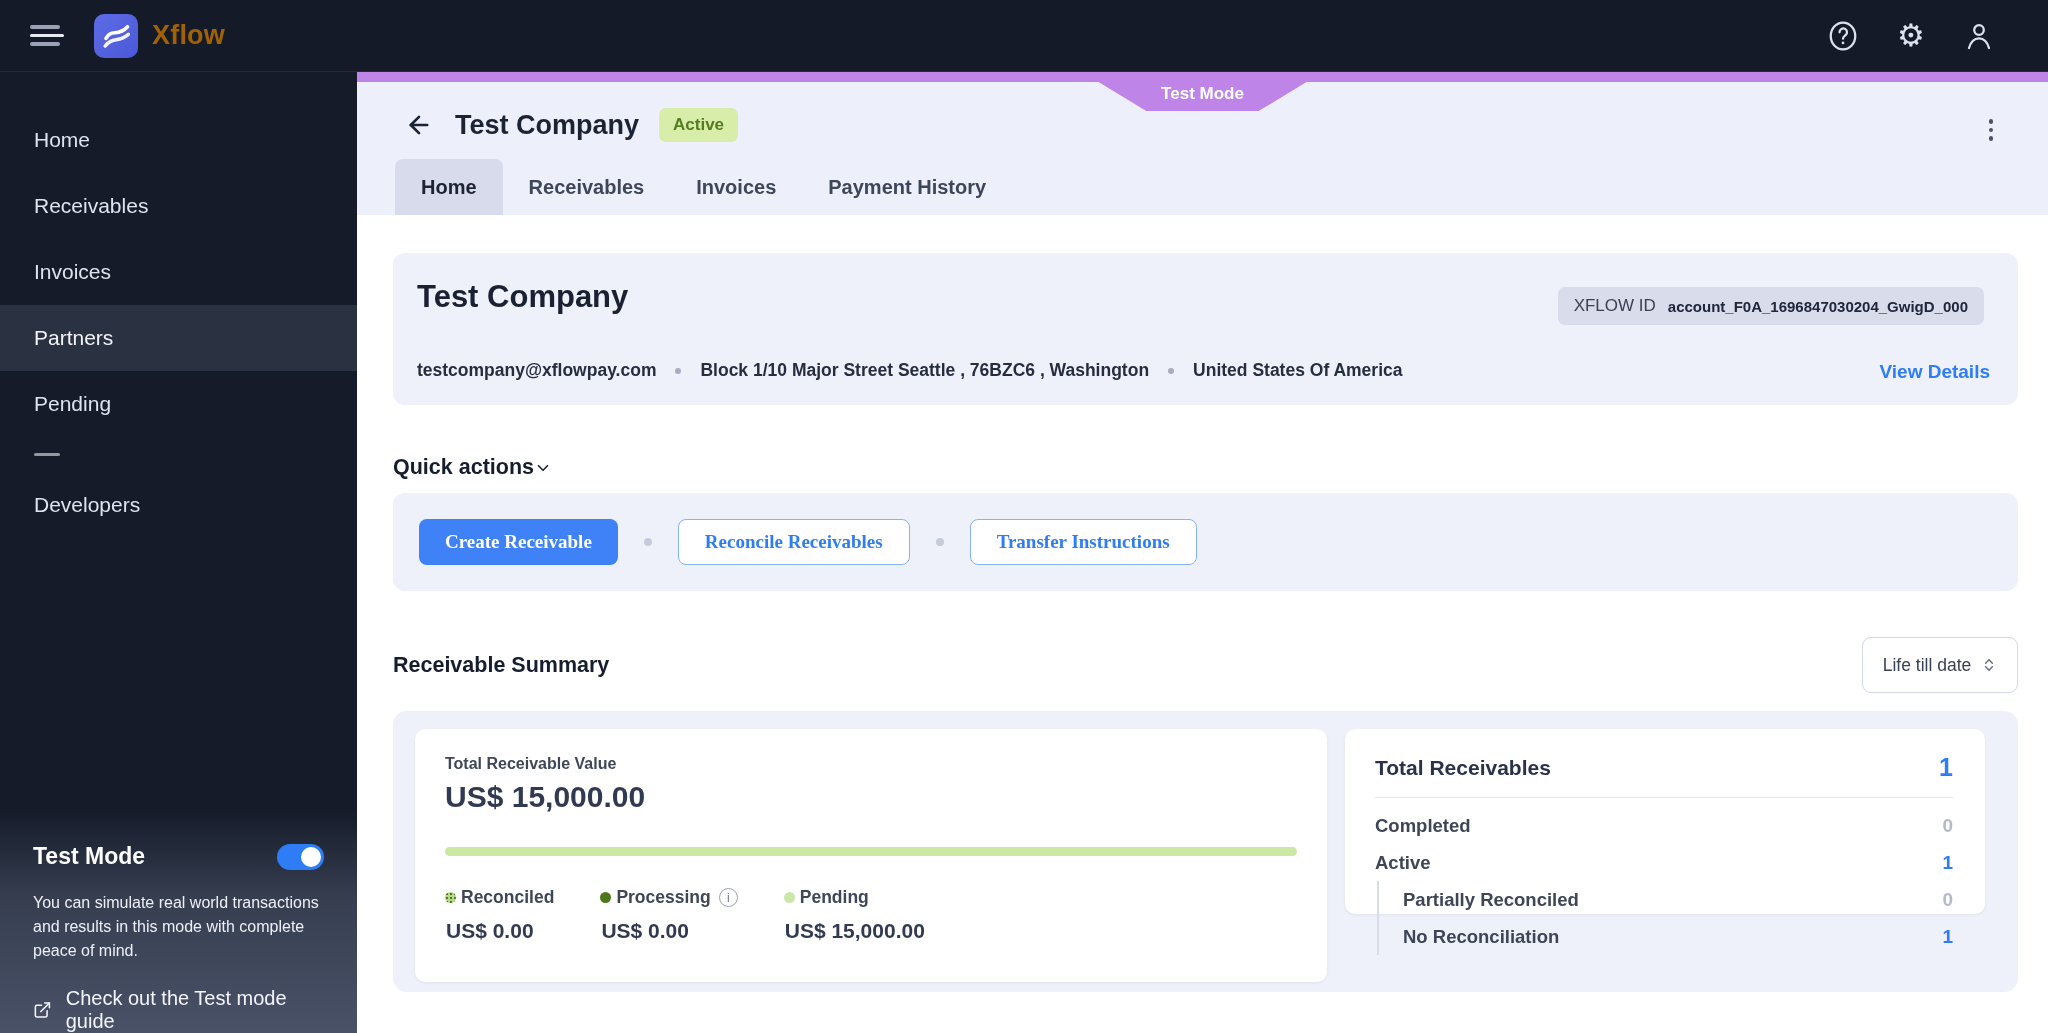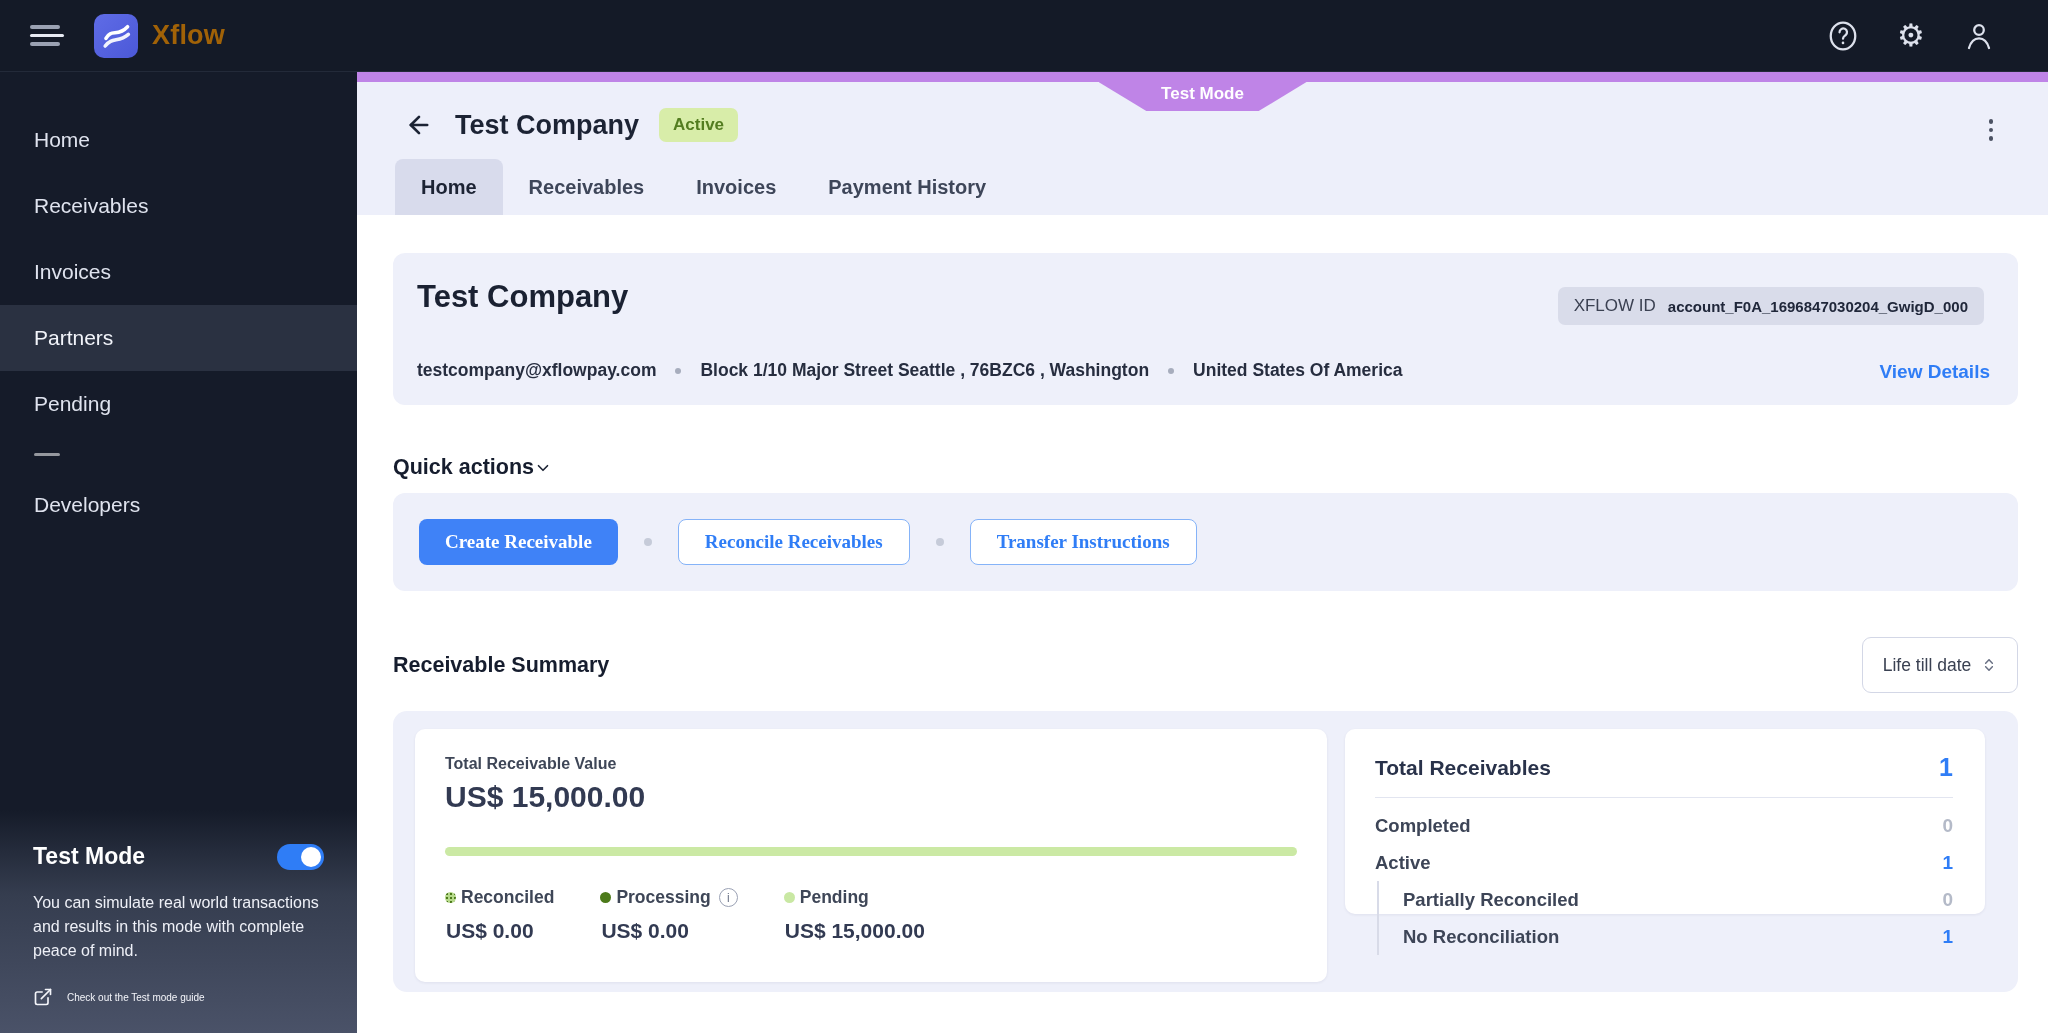--- a/index.html
+++ b/index.html
@@ -39,21 +39,21 @@
                 background:linear-gradient(180deg, rgba(21,27,41,0) 0%, #353d4f 38%, #4a5268 100%);
                 padding:33px 33px 0 33px; }
   .tp-head { display:flex; align-items:center; justify-content:space-between; }
   .tp-title { color:#ffffff; font-size:23px; font-weight:600; }
   .toggle { width:47px; height:26px; border-radius:14px; background:#2f7df6;
             position:relative; cursor:pointer; }
   .toggle .knob { position:absolute; right:3px; top:3px; width:20px; height:20px;
                   border-radius:50%; background:#fff; }
   .tp-desc { margin-top:21px; width:294px; color:#eef0f7; font-size:16px; line-height:1.5; }
   .tp-link { margin-top:24px; display:flex; align-items:center; gap:14px; cursor:pointer; }
-  .tp-link span { color:#f4f5fa; font-size:10px; }
+  .tp-link span { color:#f4f5fa; font-size:20px; }
 
   
   .main { position:absolute; left:357px; top:72px; width:1691px; height:961px;
           background:#fff; overflow:hidden; }
   .purple-strip { height:10px; background:#bf84e7; }
   .mode-tab { position:absolute; left:50%; top:10px; transform:translateX(-50%);
               width:208px; height:29px; background:#bf84e7;
               clip-path:polygon(0 0, 100% 0, 77% 100%, 23% 100%);
               display:flex; align-items:flex-start; justify-content:center; z-index:4; }
   .mode-tab span { color:#fff; font-size:17px; font-weight:bold; margin-top:2px; }

